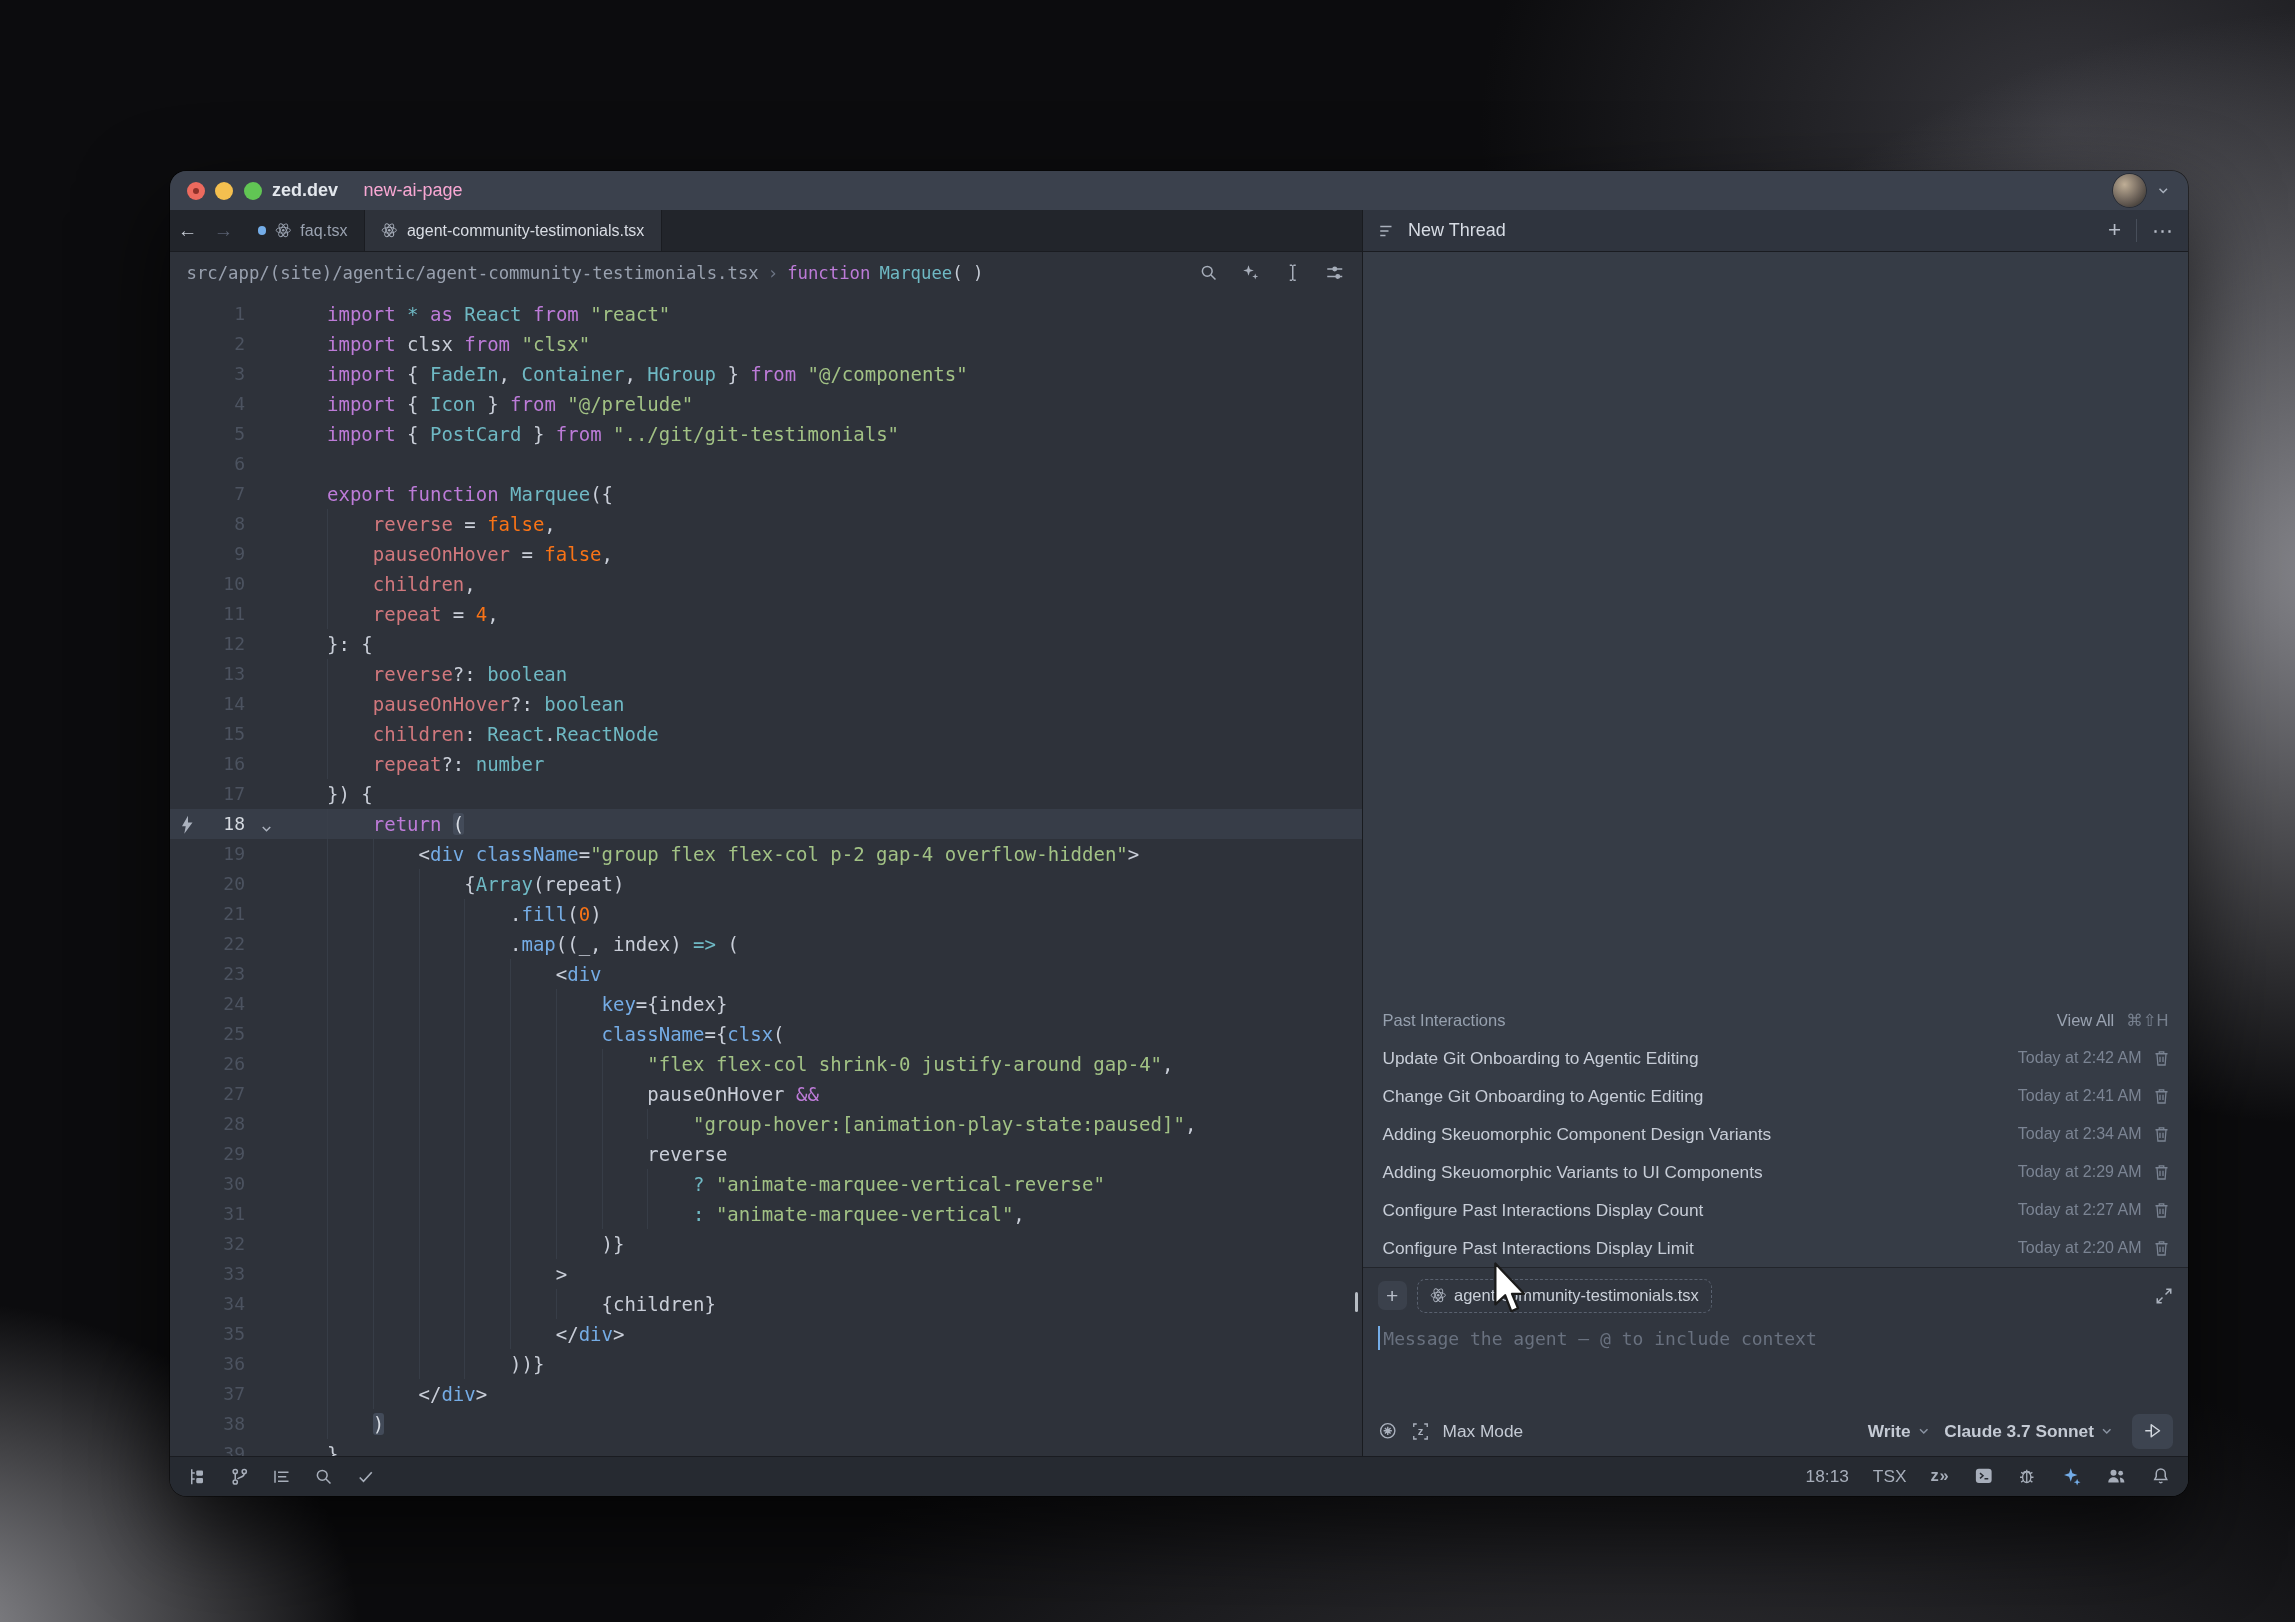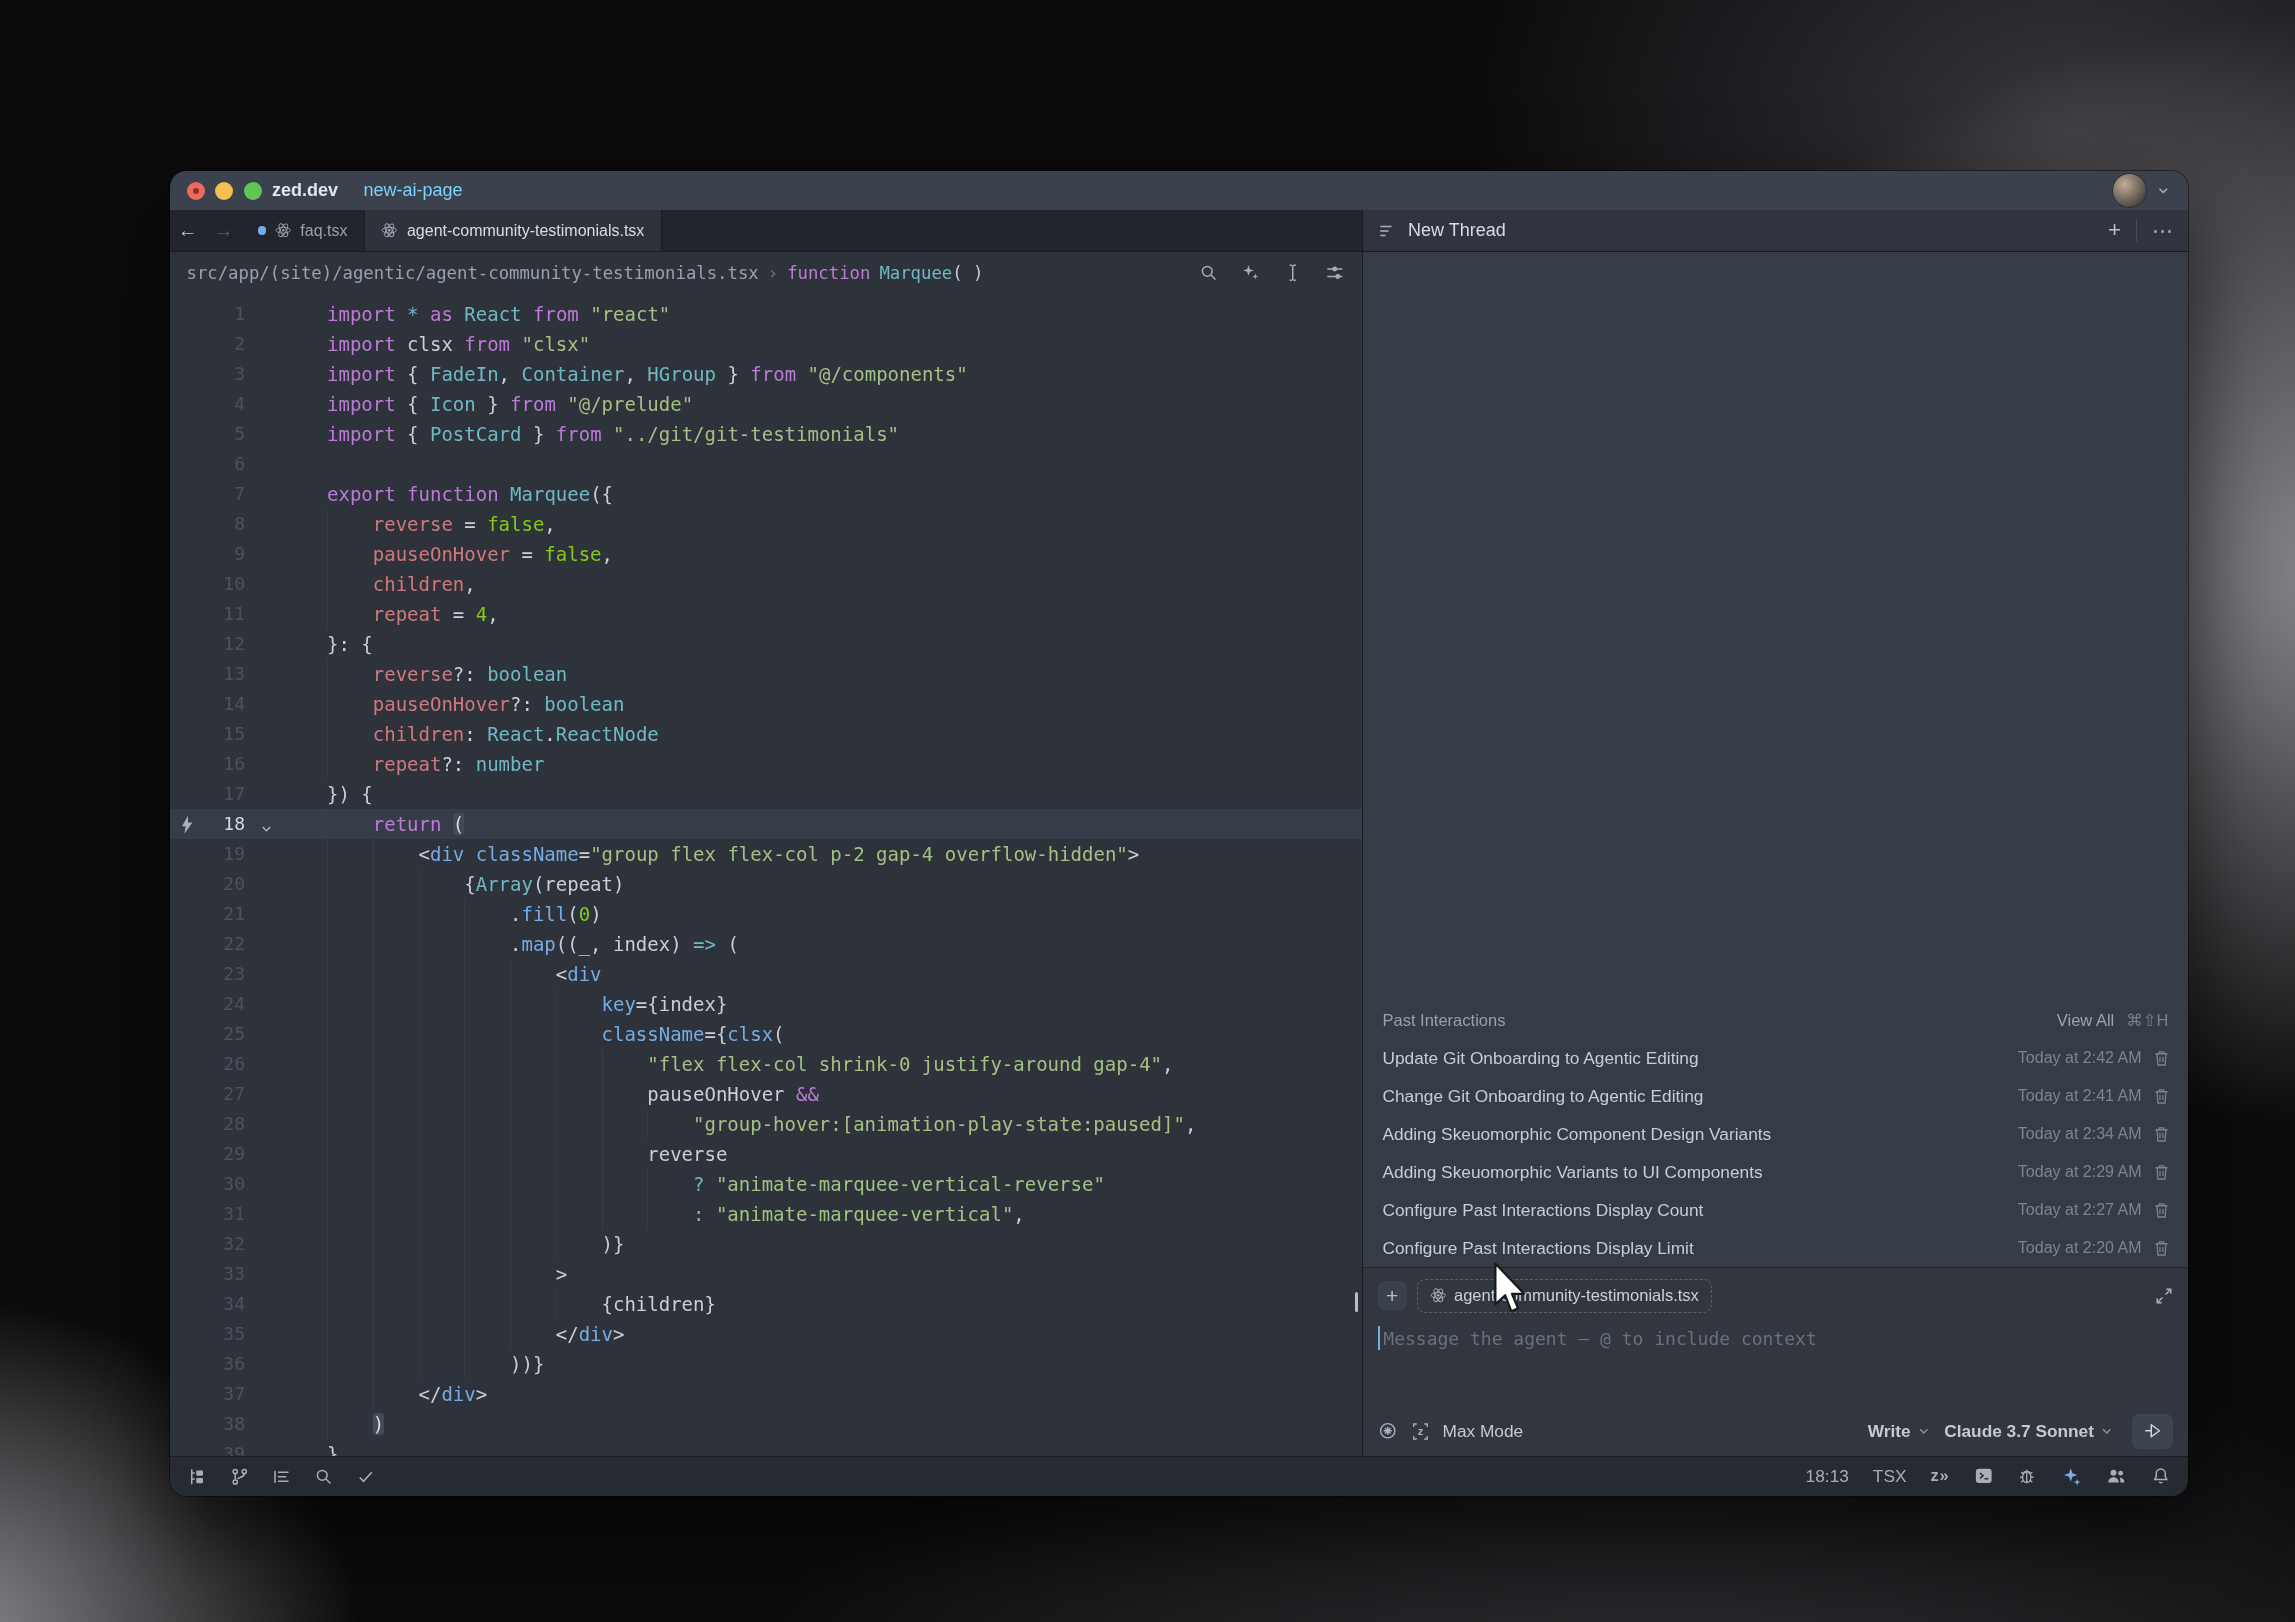--- a/index.html
+++ b/index.html
@@ -16,21 +16,21 @@
           box-shadow:0 38px 90px rgba(0,0,0,.65), 0 0 0 0.8px rgba(0,0,0,.55);}
   
   .titlebar{height:39px;flex:none;background:#3b414d;border-radius:16.5px 16.5px 0 0;
             display:flex;align-items:center;padding:0 16.5px;}
   .tl{width:18px;height:18px;border-radius:50%;margin-right:10.5px;position:relative;}
   .tl.red{background:#ec6a5e;}
   .tl.red::after{content:"";position:absolute;left:6px;top:6px;width:6px;height:6px;border-radius:50%;background:#8f3129;}
   .tl.yellow{background:#f4bf4f;}
   .tl.green{background:#61c554;}
   .wt{color:#e3e7ed;font-size:18px;font-weight:700;margin-left:10.5px;}
-  .wp{color:#7dd3fc;font-size:18px;margin-left:25.5px;}
+  .wp{color:#f9a8d4;font-size:18px;margin-left:25.5px;}
   .tspacer{flex:1;}
   .avatar{width:33px;height:33px;border-radius:50%;
           background:radial-gradient(circle at 35% 32%, #bfae96, #6b6158 55%, #2f2c29 95%);
           box-shadow:0 0 0 0.8px rgba(0,0,0,.4);}
   .av-chev{color:#a8b0bd;margin-left:9px;display:flex;}
   
   .main{flex:1;display:flex;min-height:0;}
   .editor{flex:1;display:flex;flex-direction:column;min-width:0;}
   .tabbar{height:41px;flex:none;background:#22252b;display:flex;align-items:stretch;border-bottom:0.8px solid #1a1c21;}
   .nav{width:71px;flex:none;display:flex;align-items:center;justify-content:center;gap:16.5px;font-size:19.5px;}
@@ -57,21 +57,21 @@
         font-family:"DejaVu Sans Mono",monospace;font-size:19px;overflow:hidden;}
   .cl{display:flex;height:30px;line-height:30px;white-space:pre;}
   .cl.cur{background:#373d48;}
   .g{width:113px;flex:none;box-sizing:border-box;text-align:right;padding-right:38px;
      color:#4c5360;font-size:18px;position:relative;}
   .cl.cur .g{color:#d5dae1;}
   .g .bolt{position:absolute;left:9px;top:5.3px;color:#aab1bd;}
   .g .fold{position:absolute;right:9px;top:6px;color:#aab1bd;}
   .t{flex:1;min-width:0;margin-left:44px;}
   .iu{display:inline-block;width:4ch;height:30px;vertical-align:top;box-shadow:inset 0.8px 0 0 #3a404c;}
-  .kw{color:#bd7bd8;} .vr{color:#d1787d;} .st{color:#a2c285;} .nm{color:#84cc16;}
+  .kw{color:#bd7bd8;} .vr{color:#d1787d;} .st{color:#a2c285;} .nm{color:#f97316;}
   .ty{color:#6fb9c4;} .fn{color:#75ace5;} .op{color:#6fb9c4;} .pl{color:#c9ced8;}
   .hl{color:#d6dbe2;background:#434b59;border-radius:3px;}
   .scroll-mark{position:absolute;right:3.8px;top:998px;width:3px;height:19.5px;border-radius:1.5px;background:#c7ccd4;opacity:.9;}
   
   .agent{width:825px;flex:none;background:#363c46;border-left:1.5px solid #191b1f;display:flex;flex-direction:column;}
   .ahead{height:41px;flex:none;background:#2f343e;border-bottom:0.8px solid #1a1c21;display:flex;align-items:center;padding:0 15px;justify-content:space-between;}
   .ahead .hicon{color:#aab1bd;display:flex;}
   .ahead .atitle{color:#d7dce4;font-size:18px;margin-left:12px;}
   .ahead .aright{margin-left:auto;display:flex;align-items:center;gap:15px;color:#b7bdc8;}
   .vdiv{width:0.8px;height:22.5px;background:#474e5a;}

